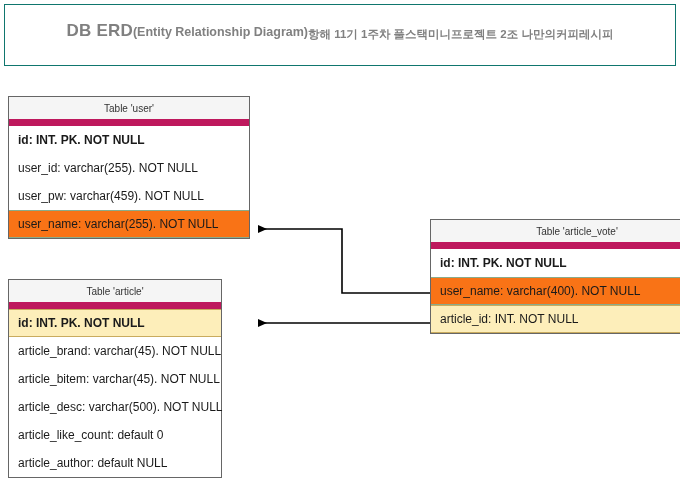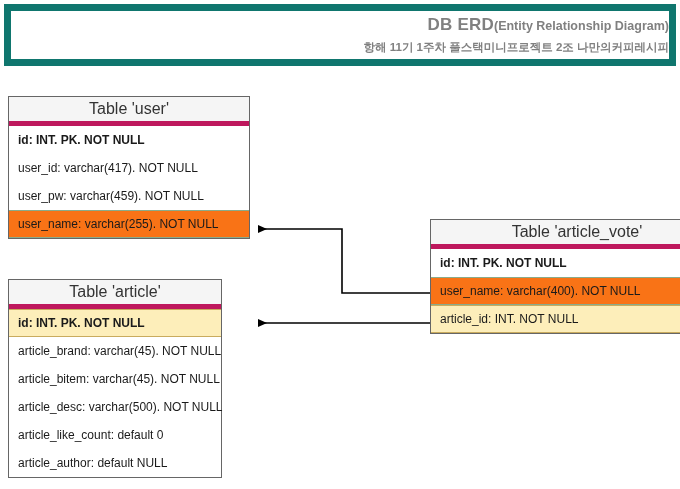--- a/index.html
+++ b/index.html
@@ -17,25 +17,25 @@
   }
 
   
   #header-banner {
     position: absolute;
     left: 4px;
     top: 4px;
     width: 672px;
     height: 62px;
     box-sizing: border-box;
-    border: 7px solid #0f766e;
+    border: 1px solid #0f766e;
     background: #ffffff;
     display: flex;
-    flex-direction: column;
-    align-items: flex-end;
+    flex-direction: row;
+    align-items: center;
     justify-content: center;
   }
   #header-title-line {
     color: #808080;
     white-space: nowrap;
     line-height: 1;
     margin-bottom: 9px;
   }
   .title-main {
     font-size: 17px;
@@ -57,24 +57,24 @@
   
   .erd-table {
     position: absolute;
     box-sizing: border-box;
     border: 1px solid #666666;
     background: #ffffff;
   }
   .erd-table-header {
     height: 29px;
     box-sizing: border-box;
-    border-bottom: 5px solid #be185d;
+    border-bottom: 7px solid #be185d;
     background: #f5f5f5;
     color: #333333;
-    font-size: 16px;
+    font-size: 10px;
     display: flex;
     align-items: center;
     justify-content: center;
     white-space: nowrap;
   }
   .erd-row {
     height: 28px;
     box-sizing: border-box;
     background: #ffffff;
     color: #1a1a1a;
@@ -119,21 +119,21 @@
 <div id="header-banner">
   <div id="header-title-line">
     <span class="title-main">DB ERD</span><span class="title-sub">(Entity Relationship Diagram)</span>
   </div>
   <div id="header-subtitle">항해 11기 1주차 풀스택미니프로젝트 2조 나만의커피레시피</div>
 </div>
 
 <div class="erd-table" id="table-user">
   <div class="erd-table-header">Table 'user'</div>
   <div class="erd-row pk">id: INT. PK. NOT NULL</div>
-  <div class="erd-row">user_id: varchar(417). NOT NULL</div>
+  <div class="erd-row">user_id: varchar(255). NOT NULL</div>
   <div class="erd-row">user_pw: varchar(459). NOT NULL</div>
   <div class="erd-row green">user_name: varchar(255). NOT NULL</div>
 </div>
 
 <div class="erd-table" id="table-article">
   <div class="erd-table-header">Table 'article'</div>
   <div class="erd-row yellow pk">id: INT. PK. NOT NULL</div>
   <div class="erd-row">article_brand: varchar(45). NOT NULL</div>
   <div class="erd-row">article_bitem: varchar(45). NOT NULL</div>
   <div class="erd-row">article_desc: varchar(500). NOT NULL</div>

